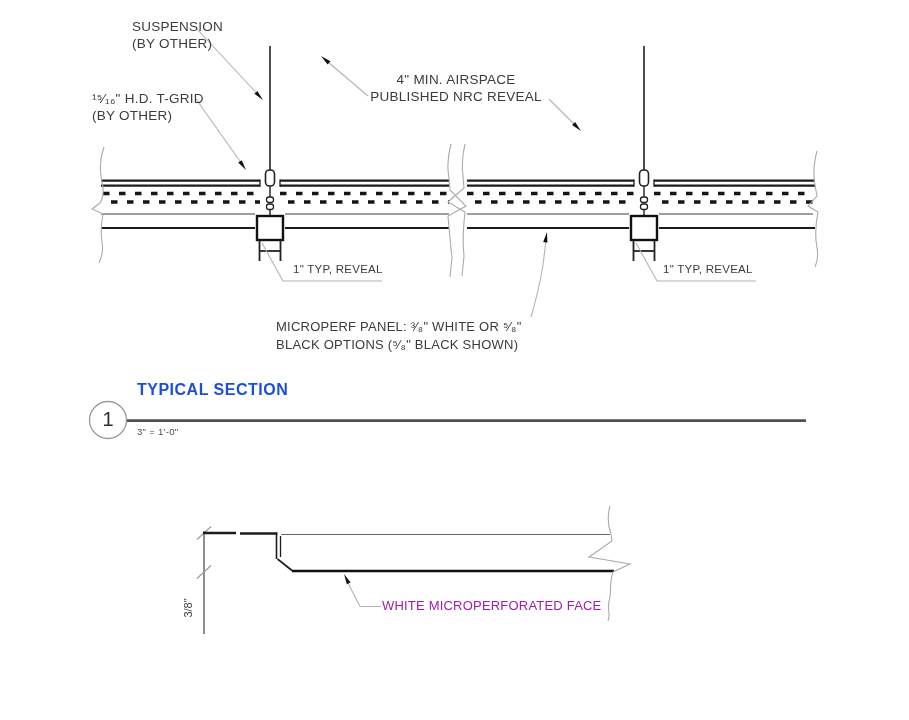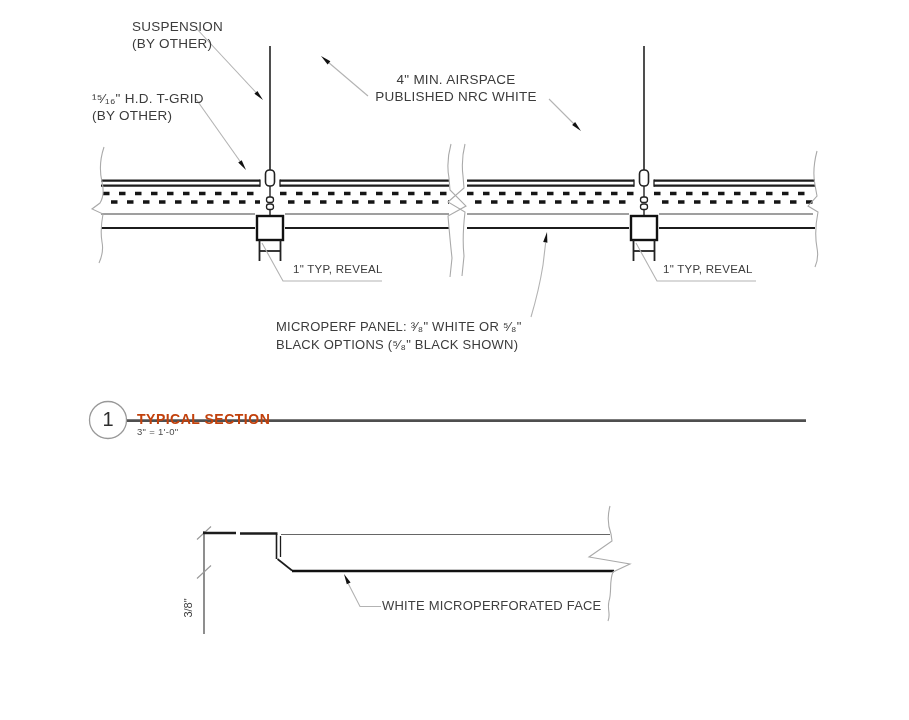--- a/index.html
+++ b/index.html
@@ -9,38 +9,38 @@
   }
   .stage svg { position:absolute; left:0; top:0; }
   .lbl {
     position:absolute; color:#3c3c3c; white-space:nowrap;
     font-size:13.5px; line-height:16.5px; letter-spacing:0.25px;
   }
   .lbl.center { text-align:center; }
   .lbl.small { font-size:11.5px; line-height:14px; }
   .lbl.note { font-size:13px; line-height:17.5px; }
   .title-text {
-    position:absolute; left:137px; top:411px; color:#c2410c;
-    font-size:14px; font-weight:600; letter-spacing:0.5px; white-space:nowrap;
+    position:absolute; left:137px; top:381px; color:#1d4ed8;
+    font-size:16px; font-weight:600; letter-spacing:0.5px; white-space:nowrap;
   }
   .scale-text {
     position:absolute; left:137px; top:426px; color:#4a4a4a;
     font-size:9.5px; letter-spacing:0.3px; white-space:nowrap;
   }
   .circle-num {
     position:absolute; left:88px; top:408px; width:40px; text-align:center;
     color:#2e2e2e; font-size:20px; font-weight:500;
   }
   .dim-rot {
     position:absolute; left:167px; top:601px; width:44px; height:14px;
     text-align:center; color:#3c3c3c; font-size:11px;
     transform:rotate(-90deg);
   }
   .face-lbl {
-    position:absolute; left:382px; top:598px; color:#404040;
+    position:absolute; left:382px; top:598px; color:#a21caf;
     font-size:13px; letter-spacing:0.2px; white-space:nowrap;
   }
 </style>
 </head>
 <body>
 
 <div class="stage">
 
   <svg width="909" height="720" viewBox="0 0 909 720">
 
@@ -138,21 +138,21 @@
     <div>(BY OTHER)</div>
   </div>
 
   <div class="lbl" style="left:92px; top:91px;">
     <div>¹⁵⁄₁₆" H.D. T-GRID</div>
     <div>(BY OTHER)</div>
   </div>
 
   <div class="lbl center" style="left:345px; top:72px; width:222px;">
     <div>4" MIN. AIRSPACE</div>
-    <div>PUBLISHED NRC WHITE</div>
+    <div>PUBLISHED NRC REVEAL</div>
   </div>
 
   <div class="lbl small" style="left:293px; top:262px;">1" TYP, REVEAL</div>
   <div class="lbl small" style="left:663px; top:262px;">1" TYP, REVEAL</div>
 
   <div class="lbl note" style="left:276px; top:318px;">
     <div>MICROPERF PANEL: ³⁄₈" WHITE OR ⁵⁄₈"</div>
     <div>BLACK OPTIONS (⁵⁄₈" BLACK SHOWN)</div>
   </div>
 

